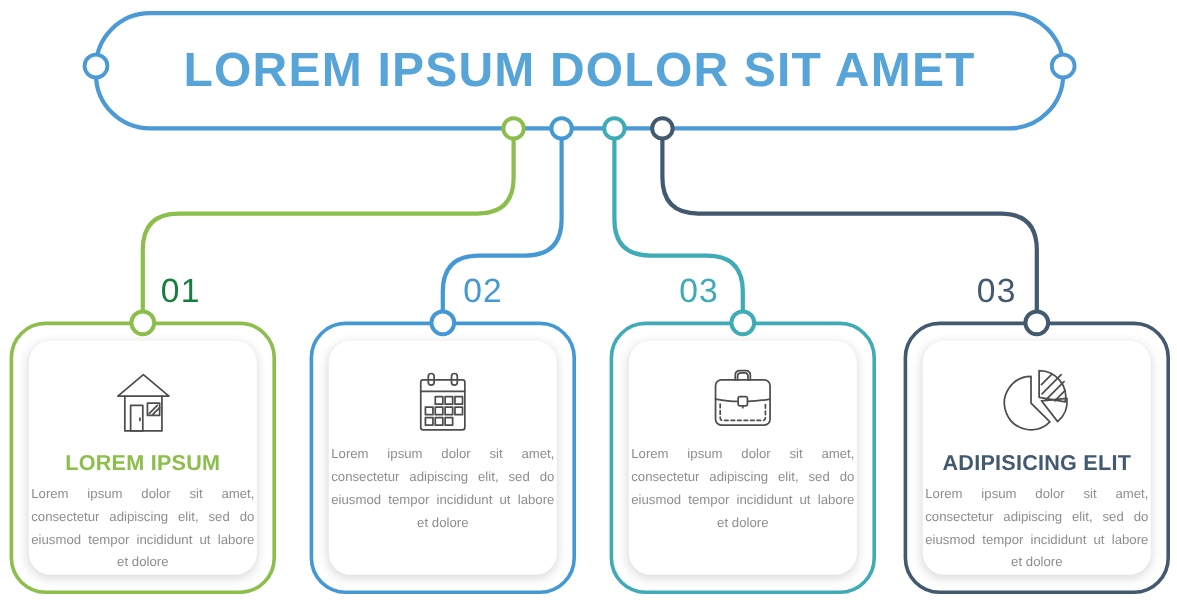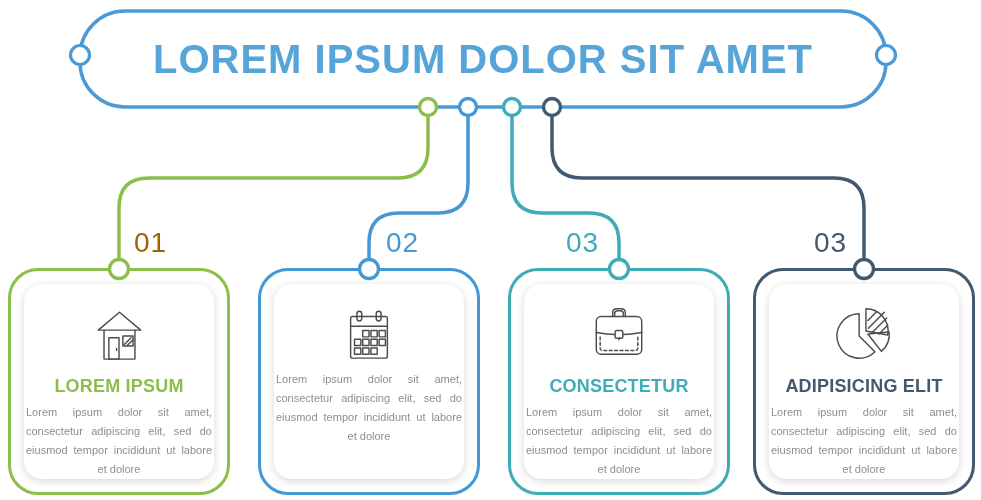--- a/index.html
+++ b/index.html
@@ -43,21 +43,21 @@
   
   #overlay{position:absolute;left:0;top:0;width:981px;height:500px;pointer-events:none;}
 </style>
 </head>
 <body>
 
 <div id="canvas">
 
   <div id="title-text" style="color: rgb(87, 164, 216);">LOREM IPSUM DOLOR SIT AMET</div>
 
-  <div class="step-number" style="left: 134px; color: #a16207; text-align: right;">01</div>
+  <div class="step-number" style="left: 134px; color: #15803d; text-align: right;">01</div>
   <div class="step-number" style="left: 386px; color: rgb(68, 153, 213);">02</div>
   <div class="step-number" style="left: 566px; color: rgb(62, 171, 183);">03</div>
   <div class="step-number" style="left: 814px; color: rgb(66, 89, 111);">03</div>
 
   <div class="card" style="left: 8px; border-color: rgb(140, 190, 75);">
     <div class="card-inner">
       <div class="icon-wrap">
         <svg viewBox="0 0 64 60">
           <g fill="none" stroke-width="1.5" stroke-linecap="round" stroke-linejoin="round" stroke="#4D4D4D">
             <path d="M10.5,27 L32.5,8.5 L54.5,27 Z"></path>
@@ -108,21 +108,20 @@
             <path d="M25.5,13 L25.5,9 Q25.5,5 29.5,5 L34.5,5 Q38.5,5 38.5,9 L38.5,13"></path>
             <path d="M27.5,13 L27.5,10 Q27.5,7 30.5,7 L33.5,7 Q36.5,7 36.5,10 L36.5,13"></path>
             <rect x="8.5" y="13" width="47" height="39" rx="5"></rect>
             <path d="M8.5,29.5 Q20,31.5 27.5,31.5 M36.5,31.5 Q44,31.5 55.5,29.5"></path>
             <rect x="28" y="27.5" width="8" height="8" rx="1.6"></rect>
             <line x1="32" y1="35.5" x2="32" y2="37"></line>
             <path d="M12.5,34 L12.5,45.5 Q12.5,48 15,48 L49,48 Q51.5,48 51.5,45.5 L51.5,34" stroke-dasharray="3,2.6"></path>
           </g>
         </svg>
       </div>
-      <div class="card-heading" style="color: rgb(62, 171, 183);">CONSECTETUR</div>
       <div class="card-body" style="color: rgb(142, 142, 142);">Lorem ipsum dolor sit amet, consectetur adipiscing elit, sed do eiusmod tempor incididunt ut labore et dolore</div>
     </div>
   </div>
 
   <div class="card" style="left: 753px; border-color: rgb(66, 89, 111);">
     <div class="card-inner">
       <div class="icon-wrap">
         <svg viewBox="0 0 64 60">
           <g fill="none" stroke-width="1.5" stroke-linecap="round" stroke-linejoin="round" stroke="#4D4D4D">
             <path d="M27,33 L27,10 A23,23 0 1 0 43.3,49.3 Z"></path>

